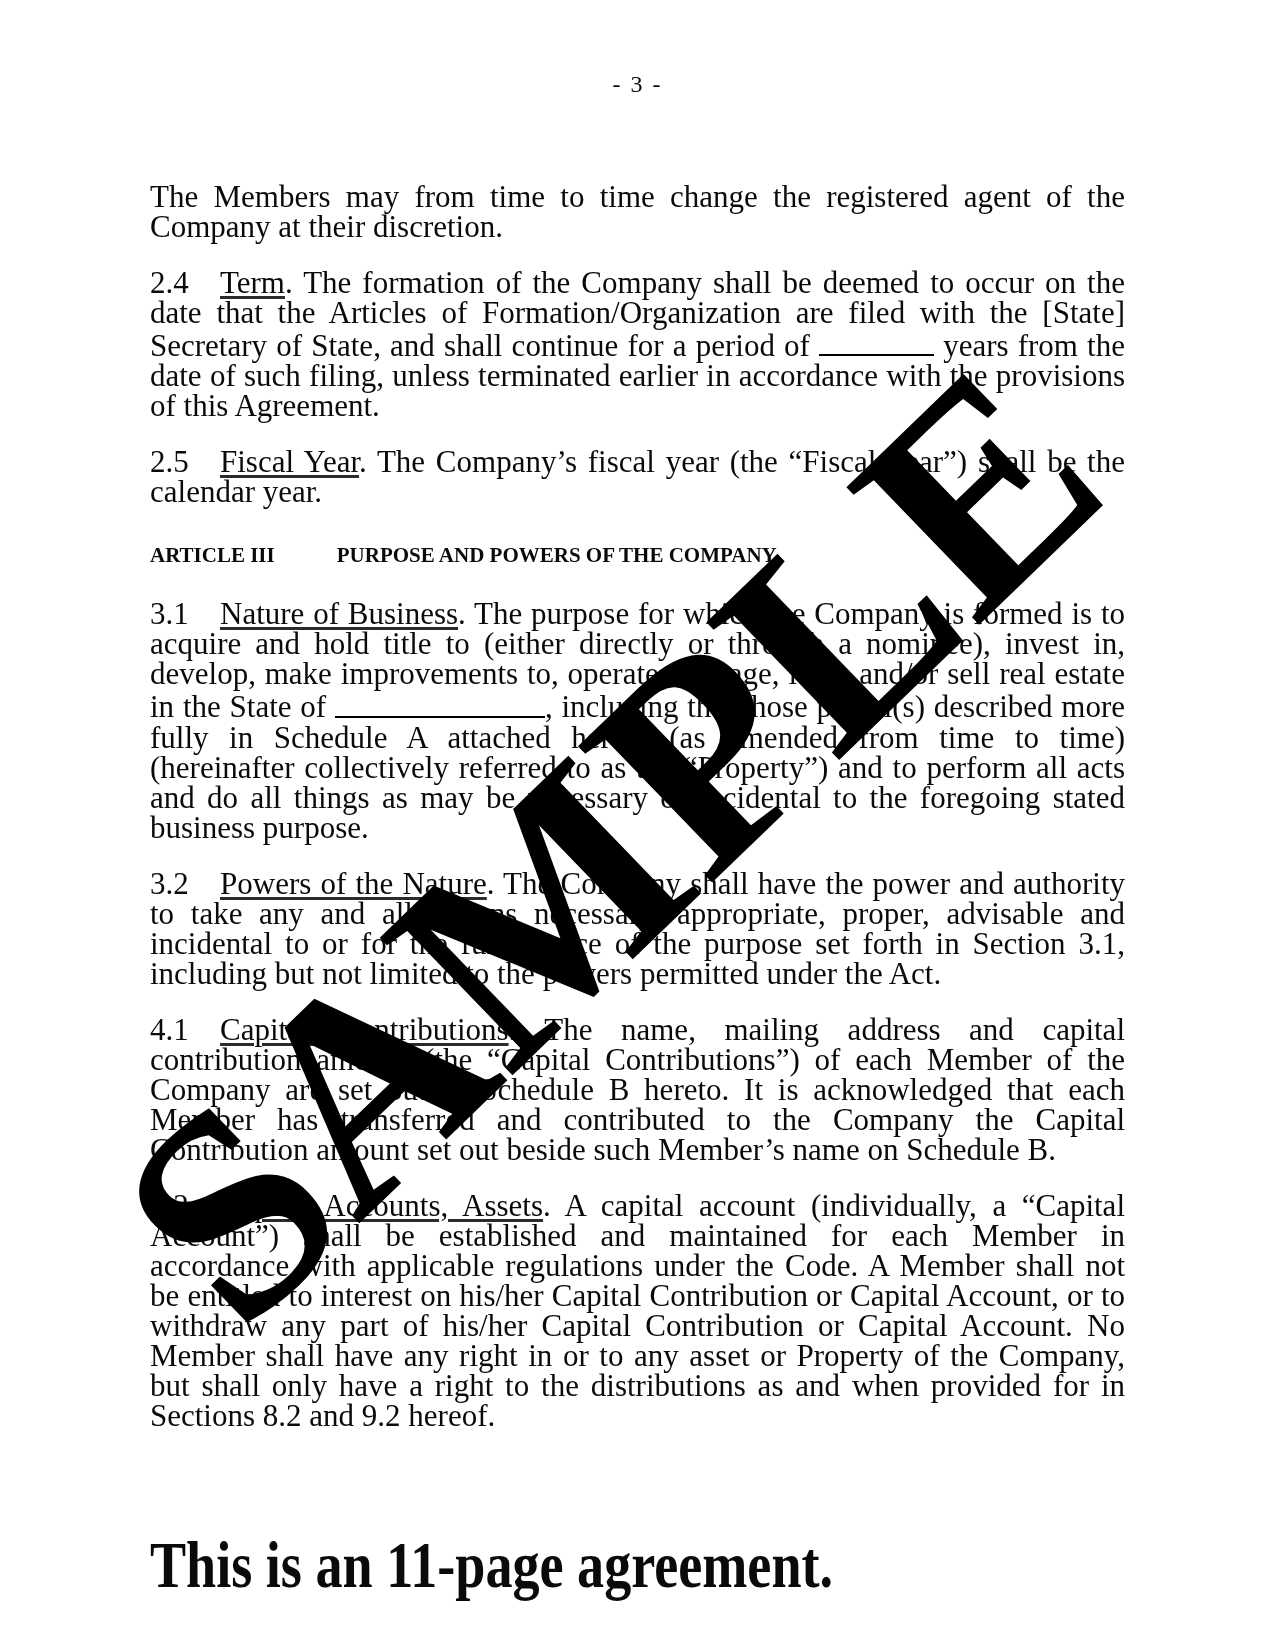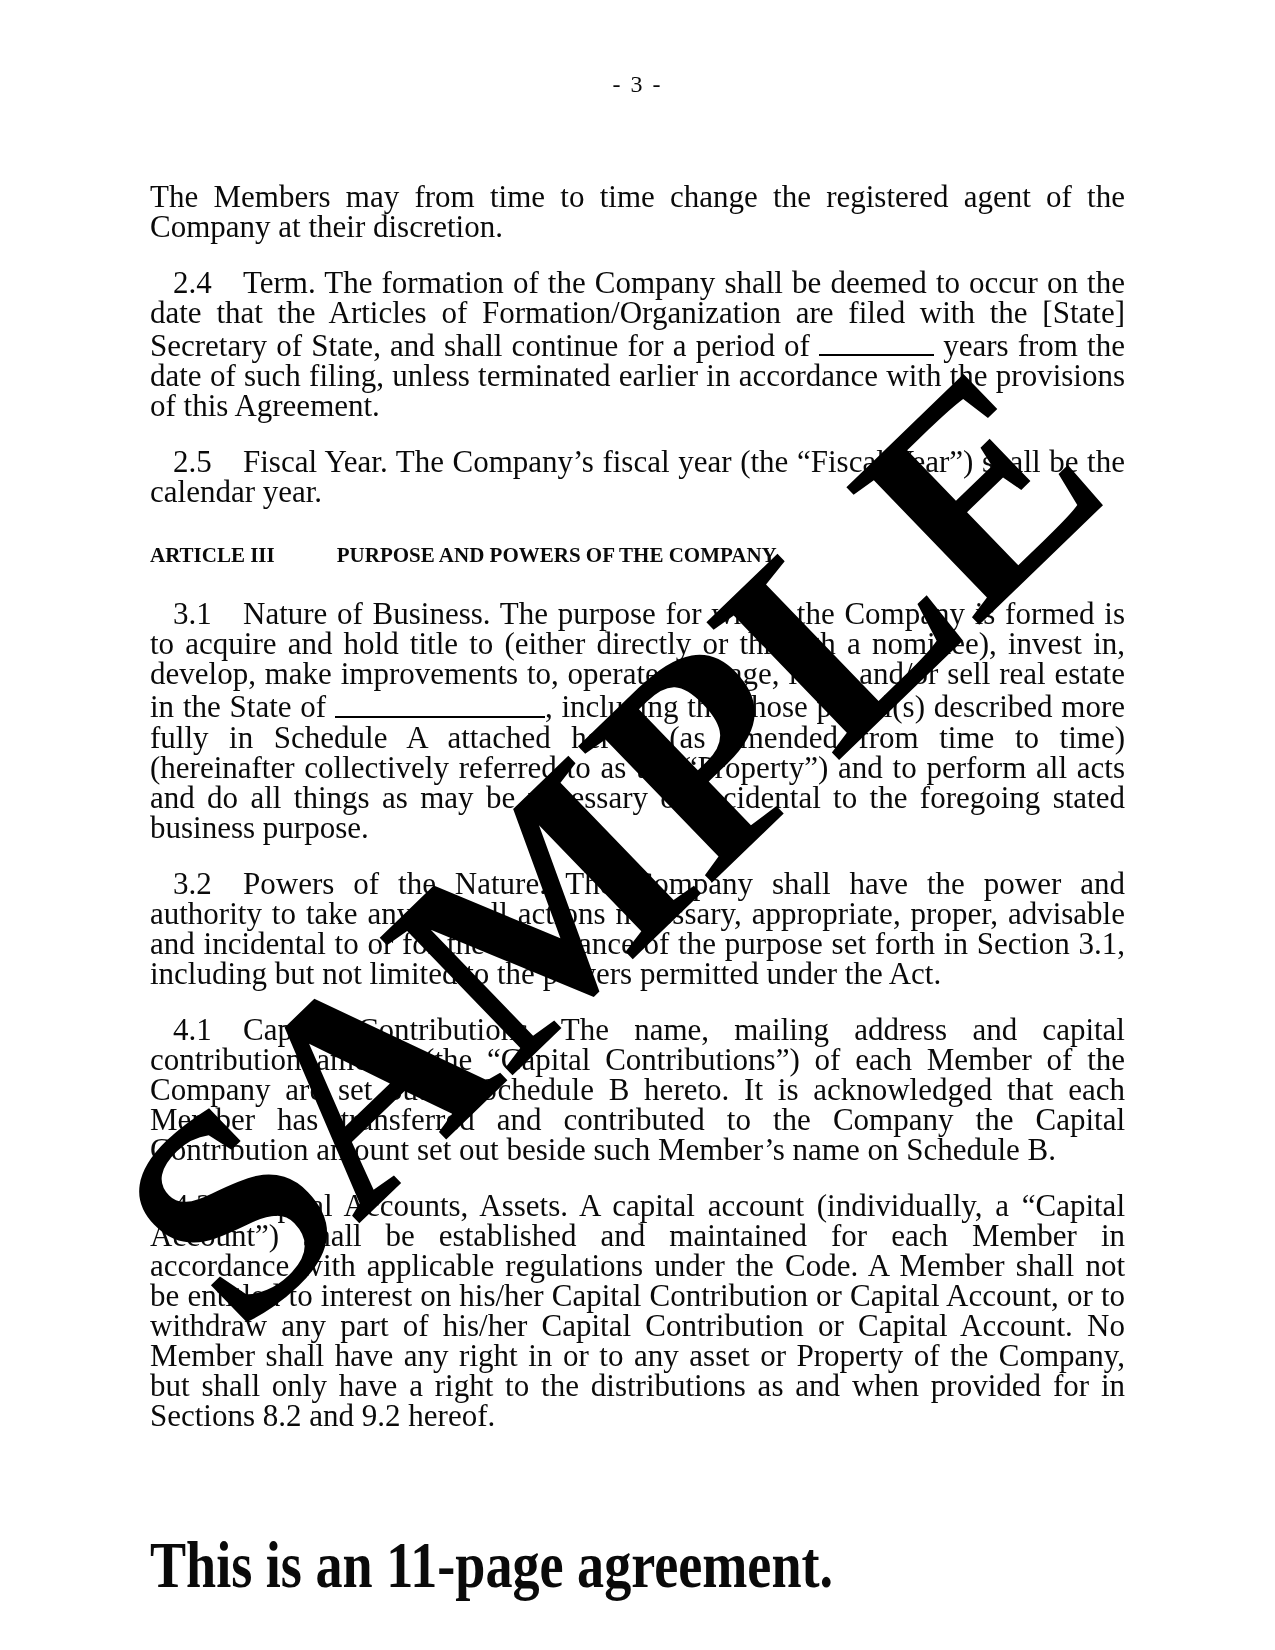--- a/index.html
+++ b/index.html
@@ -30,23 +30,23 @@
   .para {
     font-size: 31px;
     line-height: 30px;
     text-align: justify;
     margin: 26px 0 0 0;
   }
   .para.intro { margin-top: 0; }
   .num {
     display: inline-block;
     width: 70px;
-    margin-left: 23px;
   }
   .stitle {
+    text-decoration: underline;
     text-decoration-color: #2b2b2b;
     text-underline-offset: 3px;
   }
   .blank {
     display: inline-block;
     border-bottom: 2px solid #000;
     height: 0.85em;
     vertical-align: baseline;
   }
   .heading {

